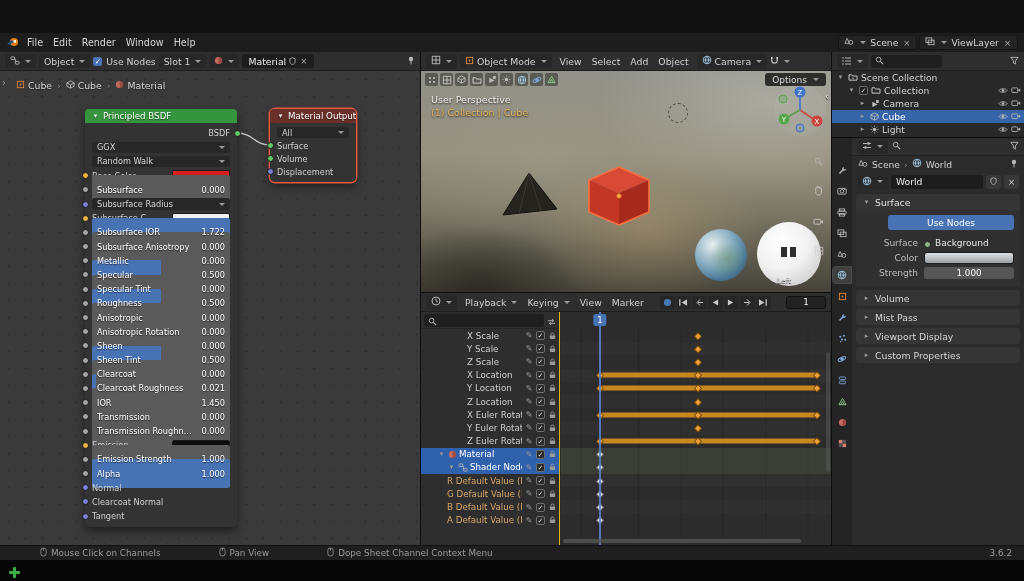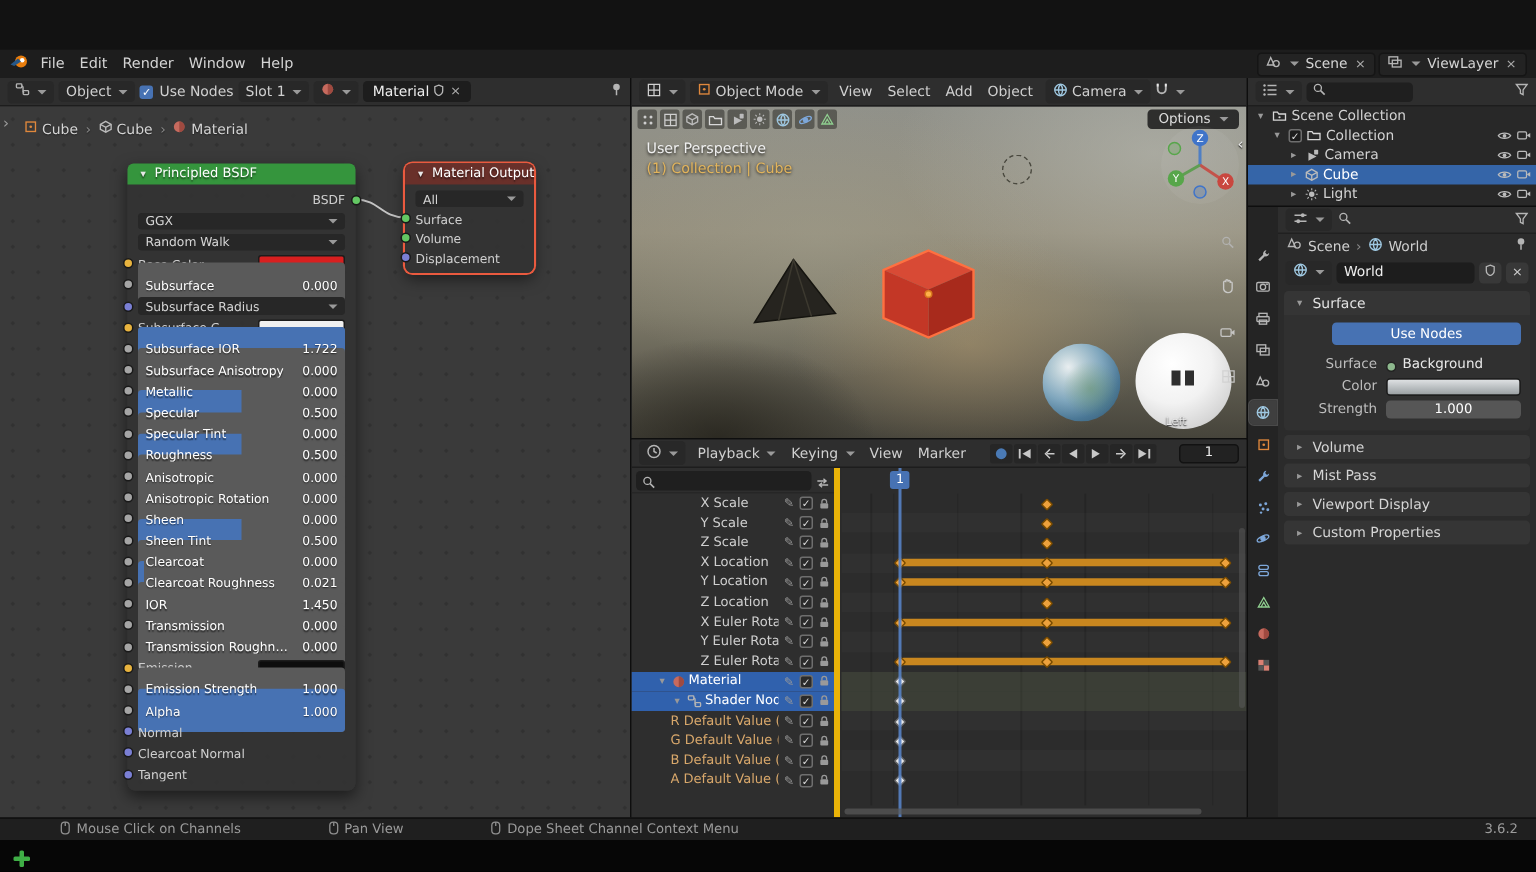--- a/index.html
+++ b/index.html
@@ -91,21 +91,21 @@
   .gizmo{position:absolute;left:352px;top:12px;}
   .vp-tools{position:absolute;right:7px;top:80px;display:flex;flex-direction:column;gap:11px;align-items:center;opacity:.9;}
   .np-arrow{position:absolute;top:20px;right:2px;color:#e8e8e8;font-size:10px;text-shadow:0 1px 1px #000;}
 
   
   .ed.dope{left:421px;top:260px;width:410px;height:252px;}
   .dsm{display:inline-flex;align-items:center;gap:3px;}
   .transport{display:flex;align-items:center;gap:1px;margin-left:8px;}
   .tr-btn{width:15px;height:13px;display:flex;align-items:center;justify-content:center;border-radius:2px;background:#262626;}
   .frame-field{margin-left:auto;width:40px;height:13px;background:#222;border:1px solid #121212;border-radius:3px;color:#eee;font-size:8.8px;display:flex;align-items:center;justify-content:center;}
-  .ds-ch{position:absolute;top:19px;left:0;width:139px;bottom:0;background:#2e2e2e;border-right:4px solid #eab308;}
+  .ds-ch{position:absolute;top:19px;left:0;width:139px;bottom:0;background:#2e2e2e;border-right:1px solid #eab308;}
   .ch-search{height:17px;display:flex;align-items:center;gap:3px;padding:2px 3px;border-bottom:1px solid #262626;}
   .sfield{flex:1;height:13px;background:#1f1f1f;border-radius:3px;display:flex;align-items:center;padding:0 4px;gap:3px;}
   .ch-row{height:13.2px;display:flex;align-items:center;gap:2px;font-size:8.7px;color:#cfcfcf;padding-right:2px;}
   .ch-row .nm{flex:1;overflow:hidden;white-space:nowrap;text-overflow:clip;}
   .ch-row.sel{background:var(--selRow);color:#fff;}
   .ch-row.rgba .nm{color:#d9a86b;}
   .ci{width:10px;text-align:center;font-size:8px;color:#9a9a9a;flex:none;}
   .clk{width:10px;display:flex;justify-content:center;flex:none;}
   .cicn{display:inline-flex;flex:none;}
   .ds-keys{position:absolute;top:19px;left:140px;right:0;bottom:0;background:#2c2c2c;}

